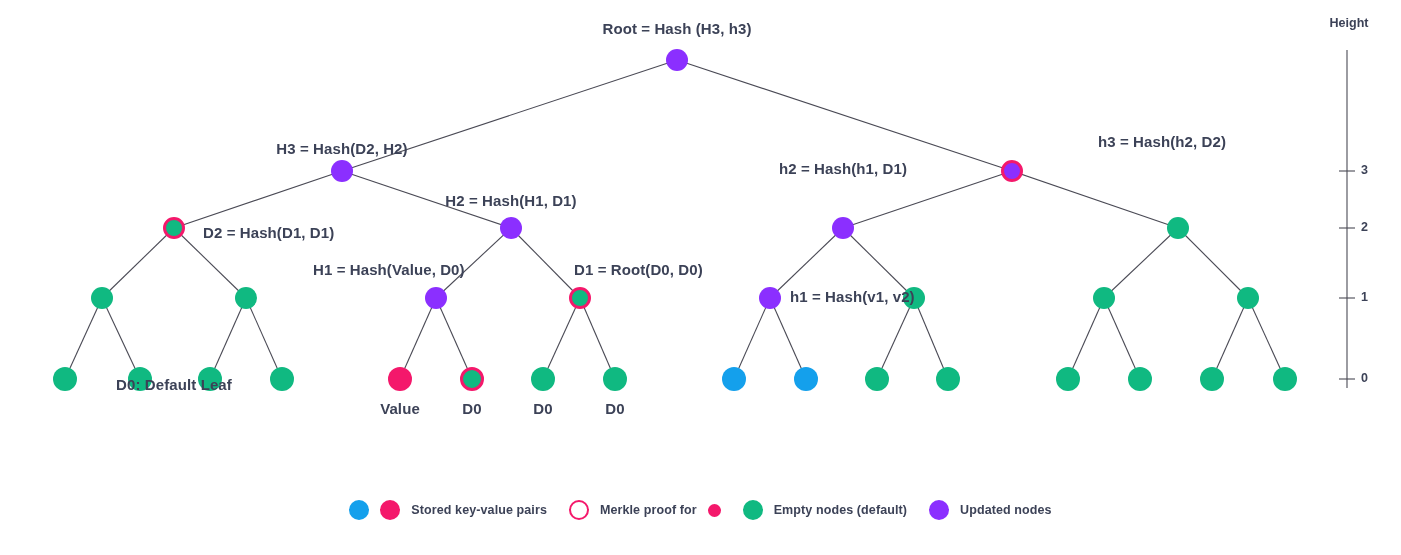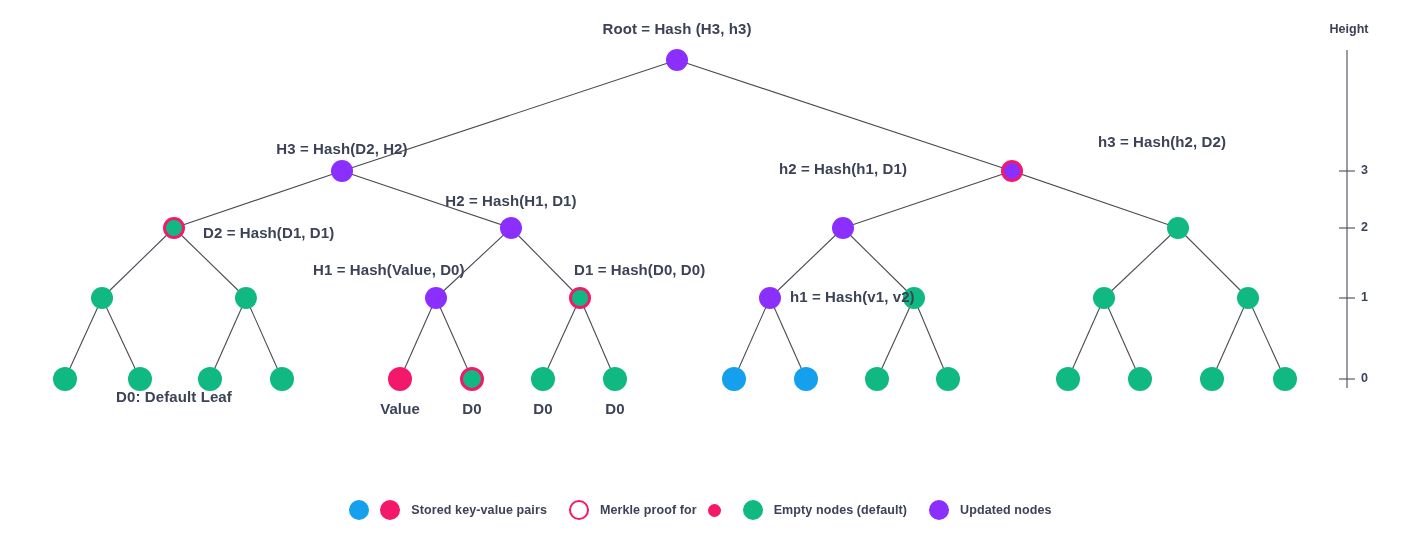--- a/index.html
+++ b/index.html
@@ -169,38 +169,38 @@
       <div class="node" style="left: 1273px; top: 367px; width: 24px; height: 24px; background: rgb(16, 185, 129);"></div>
     </div>
   <div id="labels-layer">
       <div class="label center" style="left: 677px; top: 20px;">Root = Hash (H3, h3)</div>
       <div class="label center" style="left: 342px; top: 140px;">H3 = Hash(D2, H2)</div>
       <div class="label" style="left: 1053px; top: 133px; padding-left: 45px;">h3 = Hash(h2, D2)</div>
       <div class="label" style="left: 195px; top: 224px; padding-left: 8px;">D2 = Hash(D1, D1)</div>
       <div class="label center" style="left: 511px; top: 192px;">H2 = Hash(H1, D1)</div>
       <div class="label center" style="left: 843px; top: 160px;">h2 = Hash(h1, D1)</div>
       <div class="label" style="left: 313px; top: 261px;">H1 = Hash(Value, D0)</div>
-      <div class="label" style="left: 574px; top: 261px;">D1 = Hash(D0, D0)</div>
+      <div class="label" style="left: 574px; top: 261px;">D1 = Root(D0, D0)</div>
       <div class="label" style="left: 790px; top: 288px;">h1 = Hash(v1, v2)</div>
-      <div class="label center" style="left: 174px; top: 388px;">D0: Default Leaf</div>
+      <div class="label center" style="left: 174px; top: 376px;">D0: Default Leaf</div>
       <div class="label center" style="left: 400px; top: 400px;">Value</div>
       <div class="label center" style="left: 472px; top: 400px;">D0</div>
       <div class="label center" style="left: 543px; top: 400px;">D0</div>
       <div class="label center" style="left: 615px; top: 400px;">D0</div>
     </div>
 
   <svg id="axis" style="position:absolute;left:0;top:0;width:1401px;height:555px;" viewBox="0 0 1401 555" xmlns="http://www.w3.org/2000/svg">
       <line x1="1347" y1="50" x2="1347" y2="388" stroke="#4a4a55" stroke-width="1.1"></line>
       <line x1="1339" y1="171" x2="1355" y2="171" stroke="#4a4a55" stroke-width="1.1"></line>
       <line x1="1339" y1="228" x2="1355" y2="228" stroke="#4a4a55" stroke-width="1.1"></line>
       <line x1="1339" y1="298" x2="1355" y2="298" stroke="#4a4a55" stroke-width="1.1"></line>
       <line x1="1339" y1="379" x2="1355" y2="379" stroke="#4a4a55" stroke-width="1.1"></line>
     </svg>
   <div id="axis-layer">
-      <div class="axis-title" style="left: 1349px; top: 22px;">Height</div>
+      <div class="axis-title" style="left: 1349px; top: 16px;">Height</div>
       <div class="tick-label" style="left: 1361px; top: 163px;">3</div>
       <div class="tick-label" style="left: 1361px; top: 220px;">2</div>
       <div class="tick-label" style="left: 1361px; top: 290px;">1</div>
       <div class="tick-label" style="left: 1361px; top: 371px;">0</div>
     </div>
 
   <div class="legend" id="legend">
       <div class="legend-item">
         <div class="legend-swatches">
           <span class="dot" style="background: rgb(20, 160, 236);"></span>

